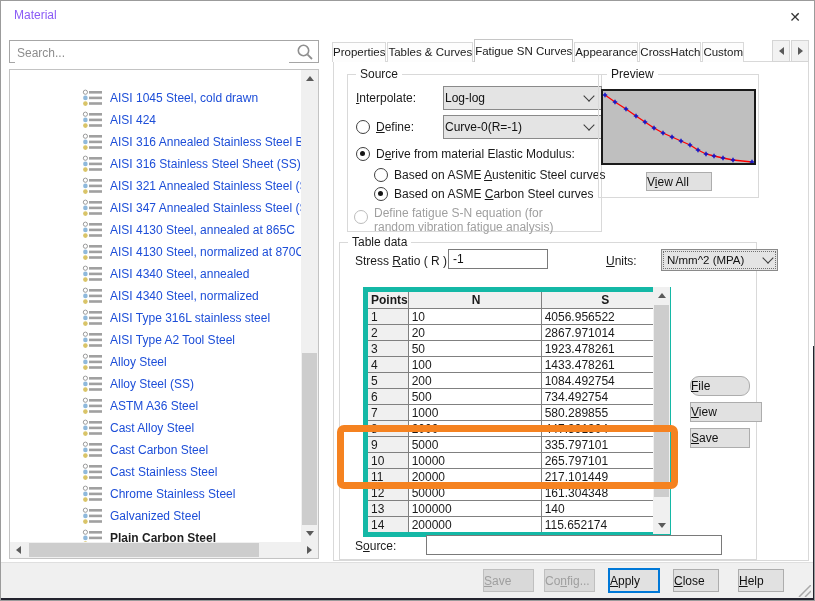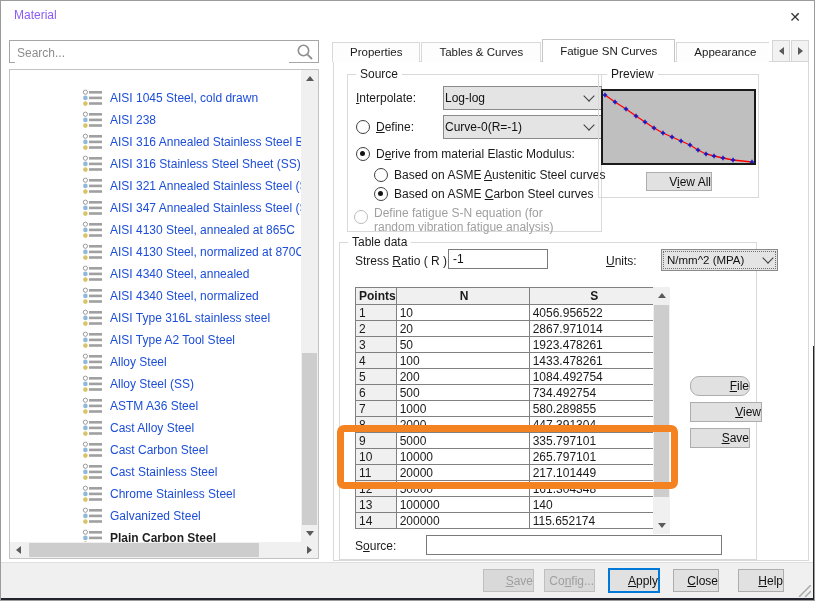--- a/index.html
+++ b/index.html
@@ -31,55 +31,55 @@
   .sb-arr{position:absolute;display:flex;align-items:center;justify-content:center;background:#f0f0f0;}
   .tri{width:0;height:0;}
   .tri.up{border-left:4px solid transparent;border-right:4px solid transparent;border-bottom:5px solid #5a5a5a;}
   .tri.down{border-left:4px solid transparent;border-right:4px solid transparent;border-top:5px solid #5a5a5a;}
   .tri.left{border-top:4px solid transparent;border-bottom:4px solid transparent;border-right:5px solid #5a5a5a;}
   .tri.right{border-top:4px solid transparent;border-bottom:4px solid transparent;border-left:5px solid #5a5a5a;}
 
   
   #tabbar{left:331px;top:38px;width:477px;height:23px;display:flex;align-items:flex-end;z-index:3;}
   #tabs{display:flex;align-items:flex-end;overflow:hidden;flex:1 1 auto;}
-  .tab{height:19px;line-height:19px;padding:0 17px;margin-right:1px;background:#fdfdfd;border:1px solid #d9d9d9;border-bottom:none;font-size:11.5px;color:#1a1a1a;white-space:nowrap;cursor:pointer;}
+  .tab{height:19px;line-height:19px;padding:0 0;margin-right:1px;background:#fdfdfd;border:1px solid #d9d9d9;border-bottom:none;font-size:11.5px;color:#1a1a1a;white-space:nowrap;cursor:pointer;}
   .tab.active{height:23px;line-height:23px;background:#fff;border-color:#c6c6c6;margin-bottom:-1px;position:relative;z-index:4;}
   .tab-arrows{flex:0 0 auto;display:flex;margin-left:2px;}
   .tab-arr{width:16px;height:20px;background:#f2f2f2;border:1px solid #d5d5d5;display:flex;align-items:center;justify-content:center;margin-left:1px;cursor:pointer;}
 
   
   #panel{left:332px;top:60px;width:476px;height:500px;border:1px solid #d9d9d9;background:#fff;}
   .group{position:absolute;border:1px solid #d9d9d9;box-sizing:border-box;}
   .group-legend{position:absolute;top:-8px;left:8px;background:#fff;padding:0 4px;font-size:12px;color:#1a1a1a;white-space:nowrap;}
 
   
   .combo{position:absolute;background:#e4e4e4;border:1px solid #8a8a8a;font-size:12px;color:#111;display:flex;align-items:center;padding-left:1px;cursor:pointer;}
   .combo .chev{position:absolute;right:8px;top:50%;width:7px;height:7px;margin-top:-6px;border-right:1.5px solid #3c3c3c;border-bottom:1.5px solid #3c3c3c;transform:rotate(45deg);}
   .combo.focus-dotted{outline:1px dotted #707070;outline-offset:-3px;}
   .tfield{position:absolute;border:1px solid #7a7a7a;background:#fff;font:12px "Liberation Sans",sans-serif;color:#111;padding:0 4px;box-sizing:border-box;outline:none;}
-  .btn{position:absolute;background:#e1e1e1;border:1px solid #adadad;font-size:12px;color:#111;display:flex;align-items:center;justify-content:flex-end;cursor:pointer;box-sizing:border-box;white-space:nowrap;}
+  .btn{position:absolute;background:#e1e1e1;border:1px solid #adadad;font-size:12px;color:#111;display:flex;align-items:center;justify-content:flex-start;cursor:pointer;box-sizing:border-box;white-space:nowrap;}
   .btn.disabled{background:#d9d9d9;border-color:#bfbfbf;color:#9f9f9f;cursor:default;}
   .btn.default{border:2px solid #3b82f6;}
 
   
   .radio-row{position:absolute;display:flex;align-items:center;cursor:pointer;}
   .rb{position:relative;flex:0 0 auto;width:12px;height:12px;border:1px solid #3f3f3f;border-radius:50%;background:#fff;margin-right:6px;display:inline-block;}
   .rb.checked::after{content:'';position:absolute;left:3px;top:3px;width:5px;height:5px;border-radius:50%;background:#141414;}
   .radio-row.disabled .rb{border-color:#bcbcbc;}
   .radio-row.disabled .lbl{color:#9f9f9f;}
   .radio-row.wrap{align-items:flex-start;}
   .radio-row.wrap .rb{margin-top:4px;}
   .radio-row.wrap .lbl{white-space:normal;width:212px;line-height:14px;}
 
   
   #preview-canvas{position:absolute;left:2px;top:14px;width:155px;height:76px;background:#bfbfbf;border:2px solid #1a1a1a;box-sizing:border-box;}
 
   
   #tbl-wrap{position:absolute;left:15px;top:44px;width:332px;height:247px;}
-  #sn-table{border-collapse:collapse;border:1px solid #14b8a6;table-layout:fixed;}
+  #sn-table{border-collapse:collapse;border:5px solid #14b8a6;table-layout:fixed;margin-left:8px;}
   #sn-table th,#sn-table td{border:1px solid #808080;font-size:12px;padding:0 0 0 3px;overflow:hidden;white-space:nowrap;}
   #sn-table th{background:#f0f0f0;height:16px;font-weight:bold;text-align:center;}
   #sn-table th.c0{text-align:left;}
   #sn-table td{height:15px;background:#fff;text-align:left;}
   #sn-table td.rowhead{background:#f0f0f0;}
 
   #highlight-box{position:absolute;left:336px;top:424px;width:327px;height:52px;border:7px solid #f58220;border-radius:7px;z-index:20;pointer-events:none;}
 
   #footer{left:0;top:561px;width:815px;height:40px;background:#f0f0f0;border-top:1px solid #dfdfdf;}
 
@@ -119,21 +119,21 @@
         </div>
         <div class="tree-item">
           <svg class="ticon" width="21" height="18" viewBox="0 0 21 18">
             <rect x="7" y="2" width="13" height="2.6" fill="#a0a0a0"></rect>
             <rect x="7" y="7.6" width="13" height="2.6" fill="#a0a0a0"></rect>
             <rect x="7" y="13.2" width="13" height="2.6" fill="#a0a0a0"></rect>
             <circle cx="3.4" cy="3.2" r="2.1" fill="#ffffff" stroke="#9b9b9b" stroke-width="1"></circle>
             <circle cx="3.4" cy="8.9" r="2.3" fill="#8fb9dc"></circle>
             <circle cx="3.4" cy="14.6" r="2.3" fill="#d9c468"></circle>
           </svg>
-          <span class="tree-label">AISI 238</span>
+          <span class="tree-label">AISI 424</span>
         </div>
         <div class="tree-item">
           <svg class="ticon" width="21" height="18" viewBox="0 0 21 18">
             <rect x="7" y="2" width="13" height="2.6" fill="#a0a0a0"></rect>
             <rect x="7" y="7.6" width="13" height="2.6" fill="#a0a0a0"></rect>
             <rect x="7" y="13.2" width="13" height="2.6" fill="#a0a0a0"></rect>
             <circle cx="3.4" cy="3.2" r="2.1" fill="#ffffff" stroke="#9b9b9b" stroke-width="1"></circle>
             <circle cx="3.4" cy="8.9" r="2.3" fill="#8fb9dc"></circle>
             <circle cx="3.4" cy="14.6" r="2.3" fill="#d9c468"></circle>
           </svg>

